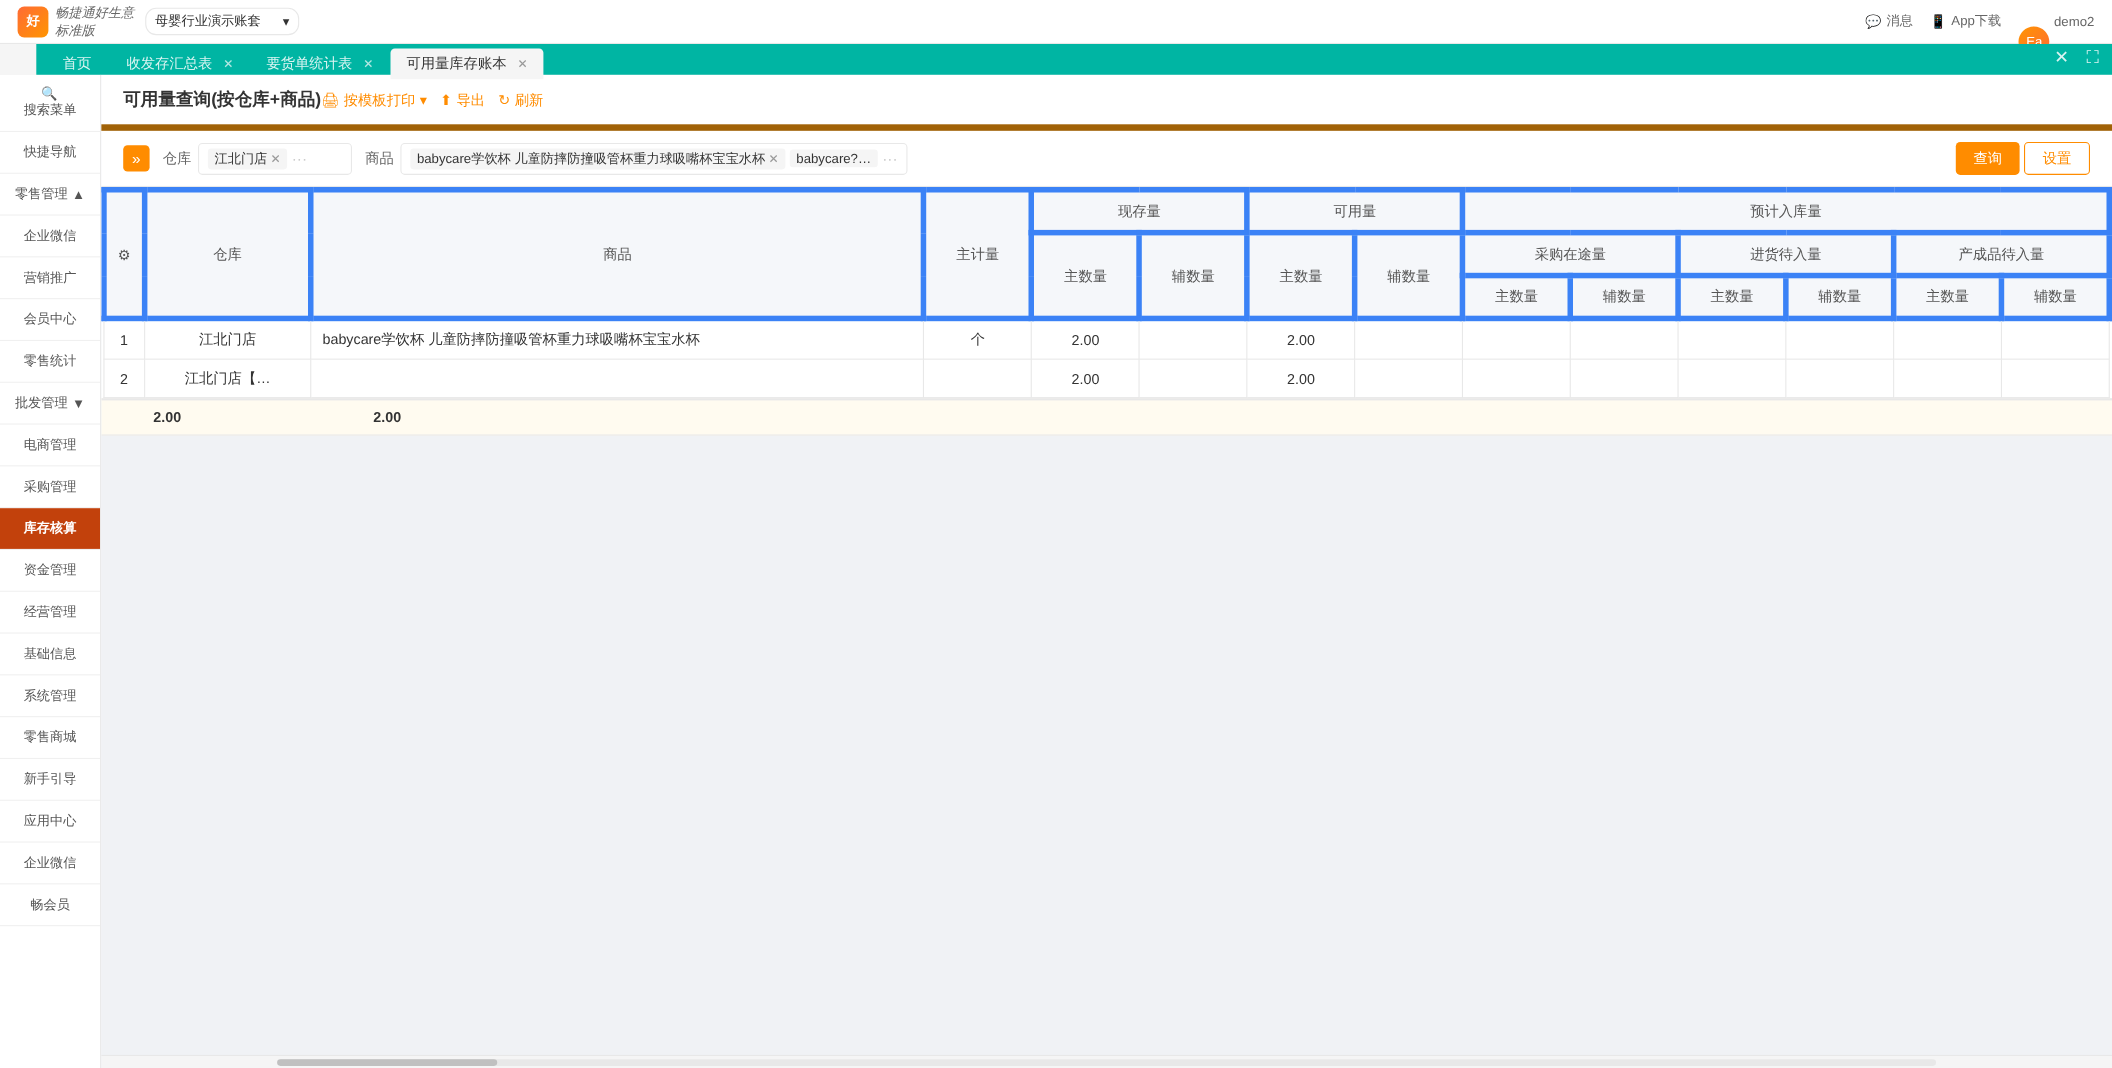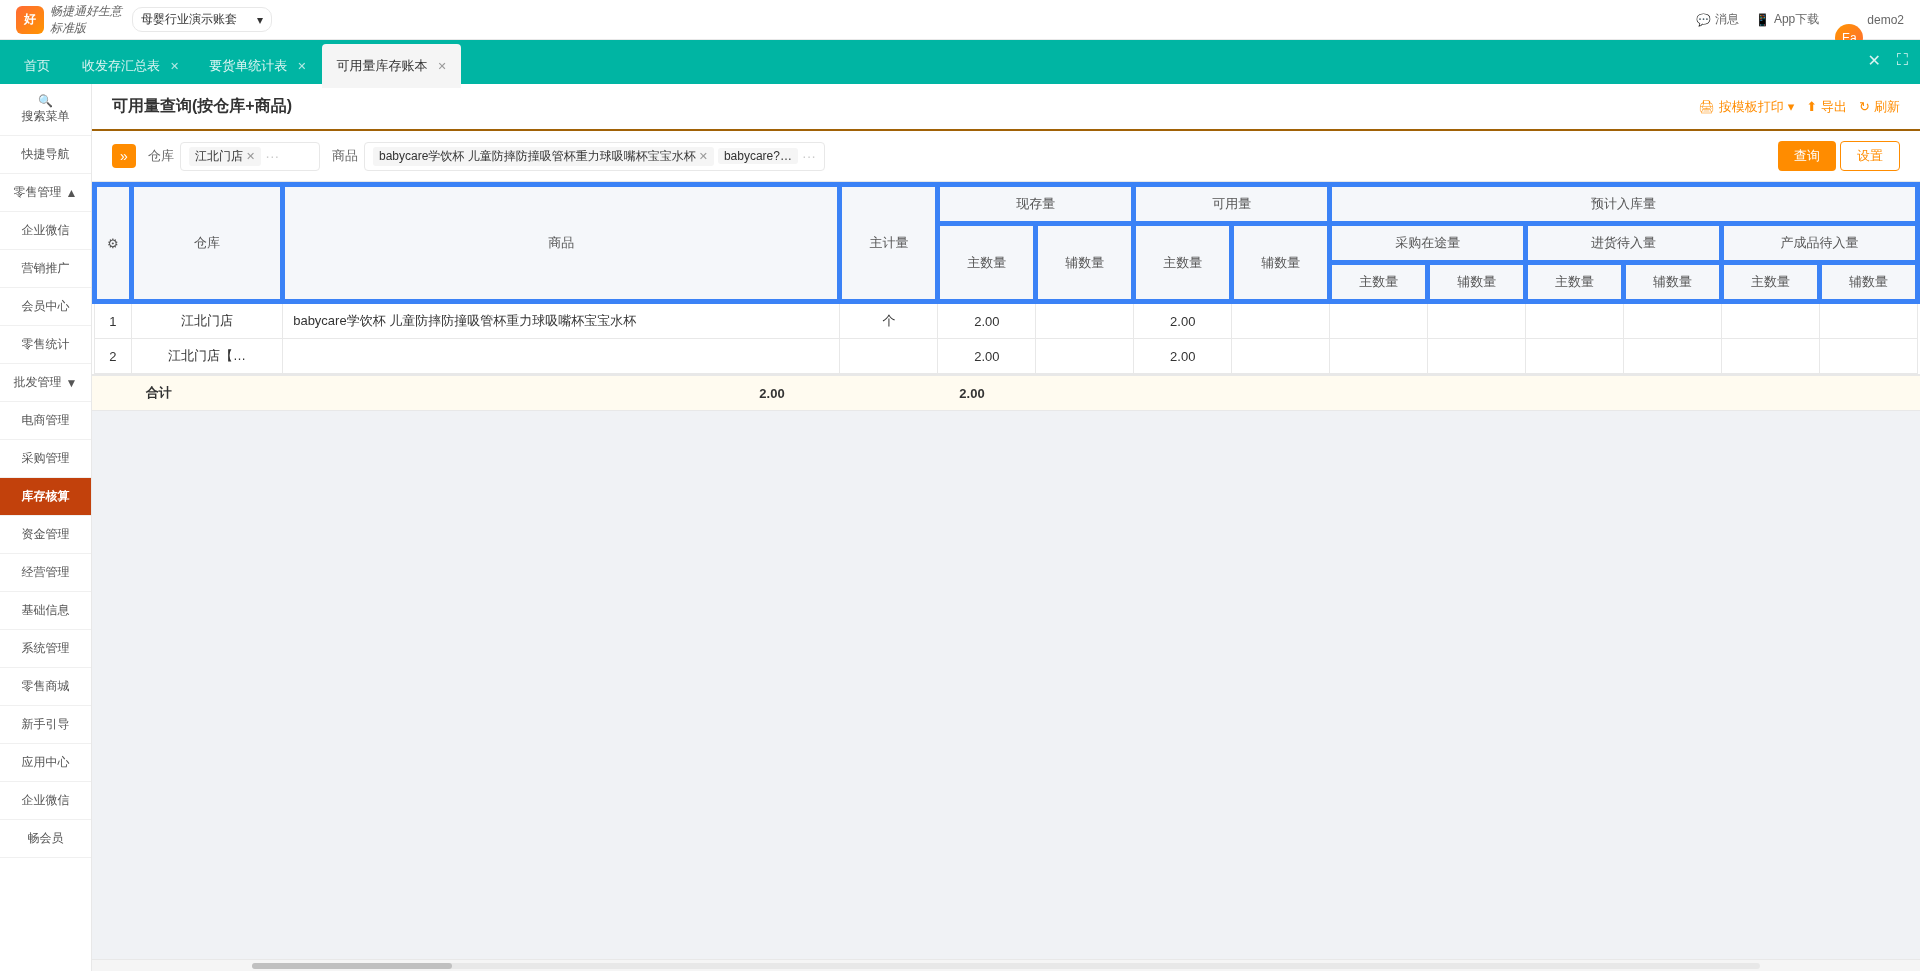--- a/index.html
+++ b/index.html
@@ -20,27 +20,28 @@
     .logo { display: flex; align-items: center; gap: 6px; }
     .logo-icon { width: 28px; height: 28px; background: linear-gradient(135deg, #ff6b35, #ff9500); border-radius: 6px; display: flex; align-items: center; justify-content: center; color: white; font-size: 12px; font-weight: bold; }
     .logo-text { font-size: 12px; color: #666; font-style: italic; }
     .store-selector { display: flex; align-items: center; gap: 4px; border: 1px solid #e8e8e8; border-radius: 10px; padding: 3px 8px; cursor: pointer; font-size: 12px; color: #333; background: #fff; min-width: 140px; justify-content: space-between; }
     .top-bar-right { display: flex; align-items: center; gap: 16px; }
     .top-action { display: flex; align-items: center; gap: 4px; font-size: 12px; color: #666; cursor: pointer; }
     .avatar { width: 28px; height: 28px; border-radius: 50%; background: linear-gradient(135deg, #ff9500, #ff6b35); display: flex; align-items: center; justify-content: center; color: white; font-size: 12px; margin-top: 36px; }
 
     
     .nav-tabs {
-      height: 44px;
+      height: 28px;
       background: #00b5a3;
       display: flex;
       align-items: stretch;
       flex-shrink: 0;
       gap: 2px;
       padding: 0 8px;
+      margin-left: 33px;
     }
     .nav-tab {
       display: flex;
       align-items: center;
       padding: 0 14px;
       font-size: 13px;
       cursor: pointer;
       color: rgba(255,255,255,0.85);
       gap: 6px;
       border-radius: 4px 4px 0 0;
@@ -82,24 +83,23 @@
     .sidebar-item.active { background: #c2410c; color: #fff; font-weight: bold; }
     .sidebar-item.has-arrow { display: flex; align-items: center; justify-content: center; gap: 4px; }
 
     
     .content { flex: 1; display: flex; flex-direction: column; overflow: hidden; background: #f0f2f5; }
 
     
     .page-header {
       background: #fff;
       padding: 12px 20px;
-      border-bottom: 2px solid #a16207;
-      display: flex;
-      align-items: center;
-      justify-content: space-between;
+      border-bottom: 6px solid #a16207;
+      display: flex;
+      align-items: center;
     }
     .page-title { font-size: 16px; font-weight: 600; color: #333; }
     .header-actions { display: flex; align-items: center; gap: 12px; }
     .header-btn { display: flex; align-items: center; gap: 4px; font-size: 13px; color: #ff8c00; cursor: pointer; }
 
     
     .filter-bar {
       background: #fff;
       padding: 10px 20px;
       border-bottom: 1px solid #e8e8e8;
@@ -484,24 +484,20 @@
       <td></td>
       <td></td>
       <td></td>
       <td></td>
       <td></td>
     </tr>
           </tbody>
       </table>
 
       <div class="table-footer">
-        <div class="footer-label">
-          <span style="display:inline-block;width:30px;"></span>
-          <span>合计</span>
-        </div>
         <div class="footer-val">2.00</div>
         <div class="footer-val"></div>
         <div class="footer-val">2.00</div>
         <div class="footer-val"></div>
         <div class="footer-val"></div>
         <div class="footer-val"></div>
         <div class="footer-val"></div>
         <div class="footer-val"></div>
         <div class="footer-val"></div>
         <div class="footer-val"></div>

